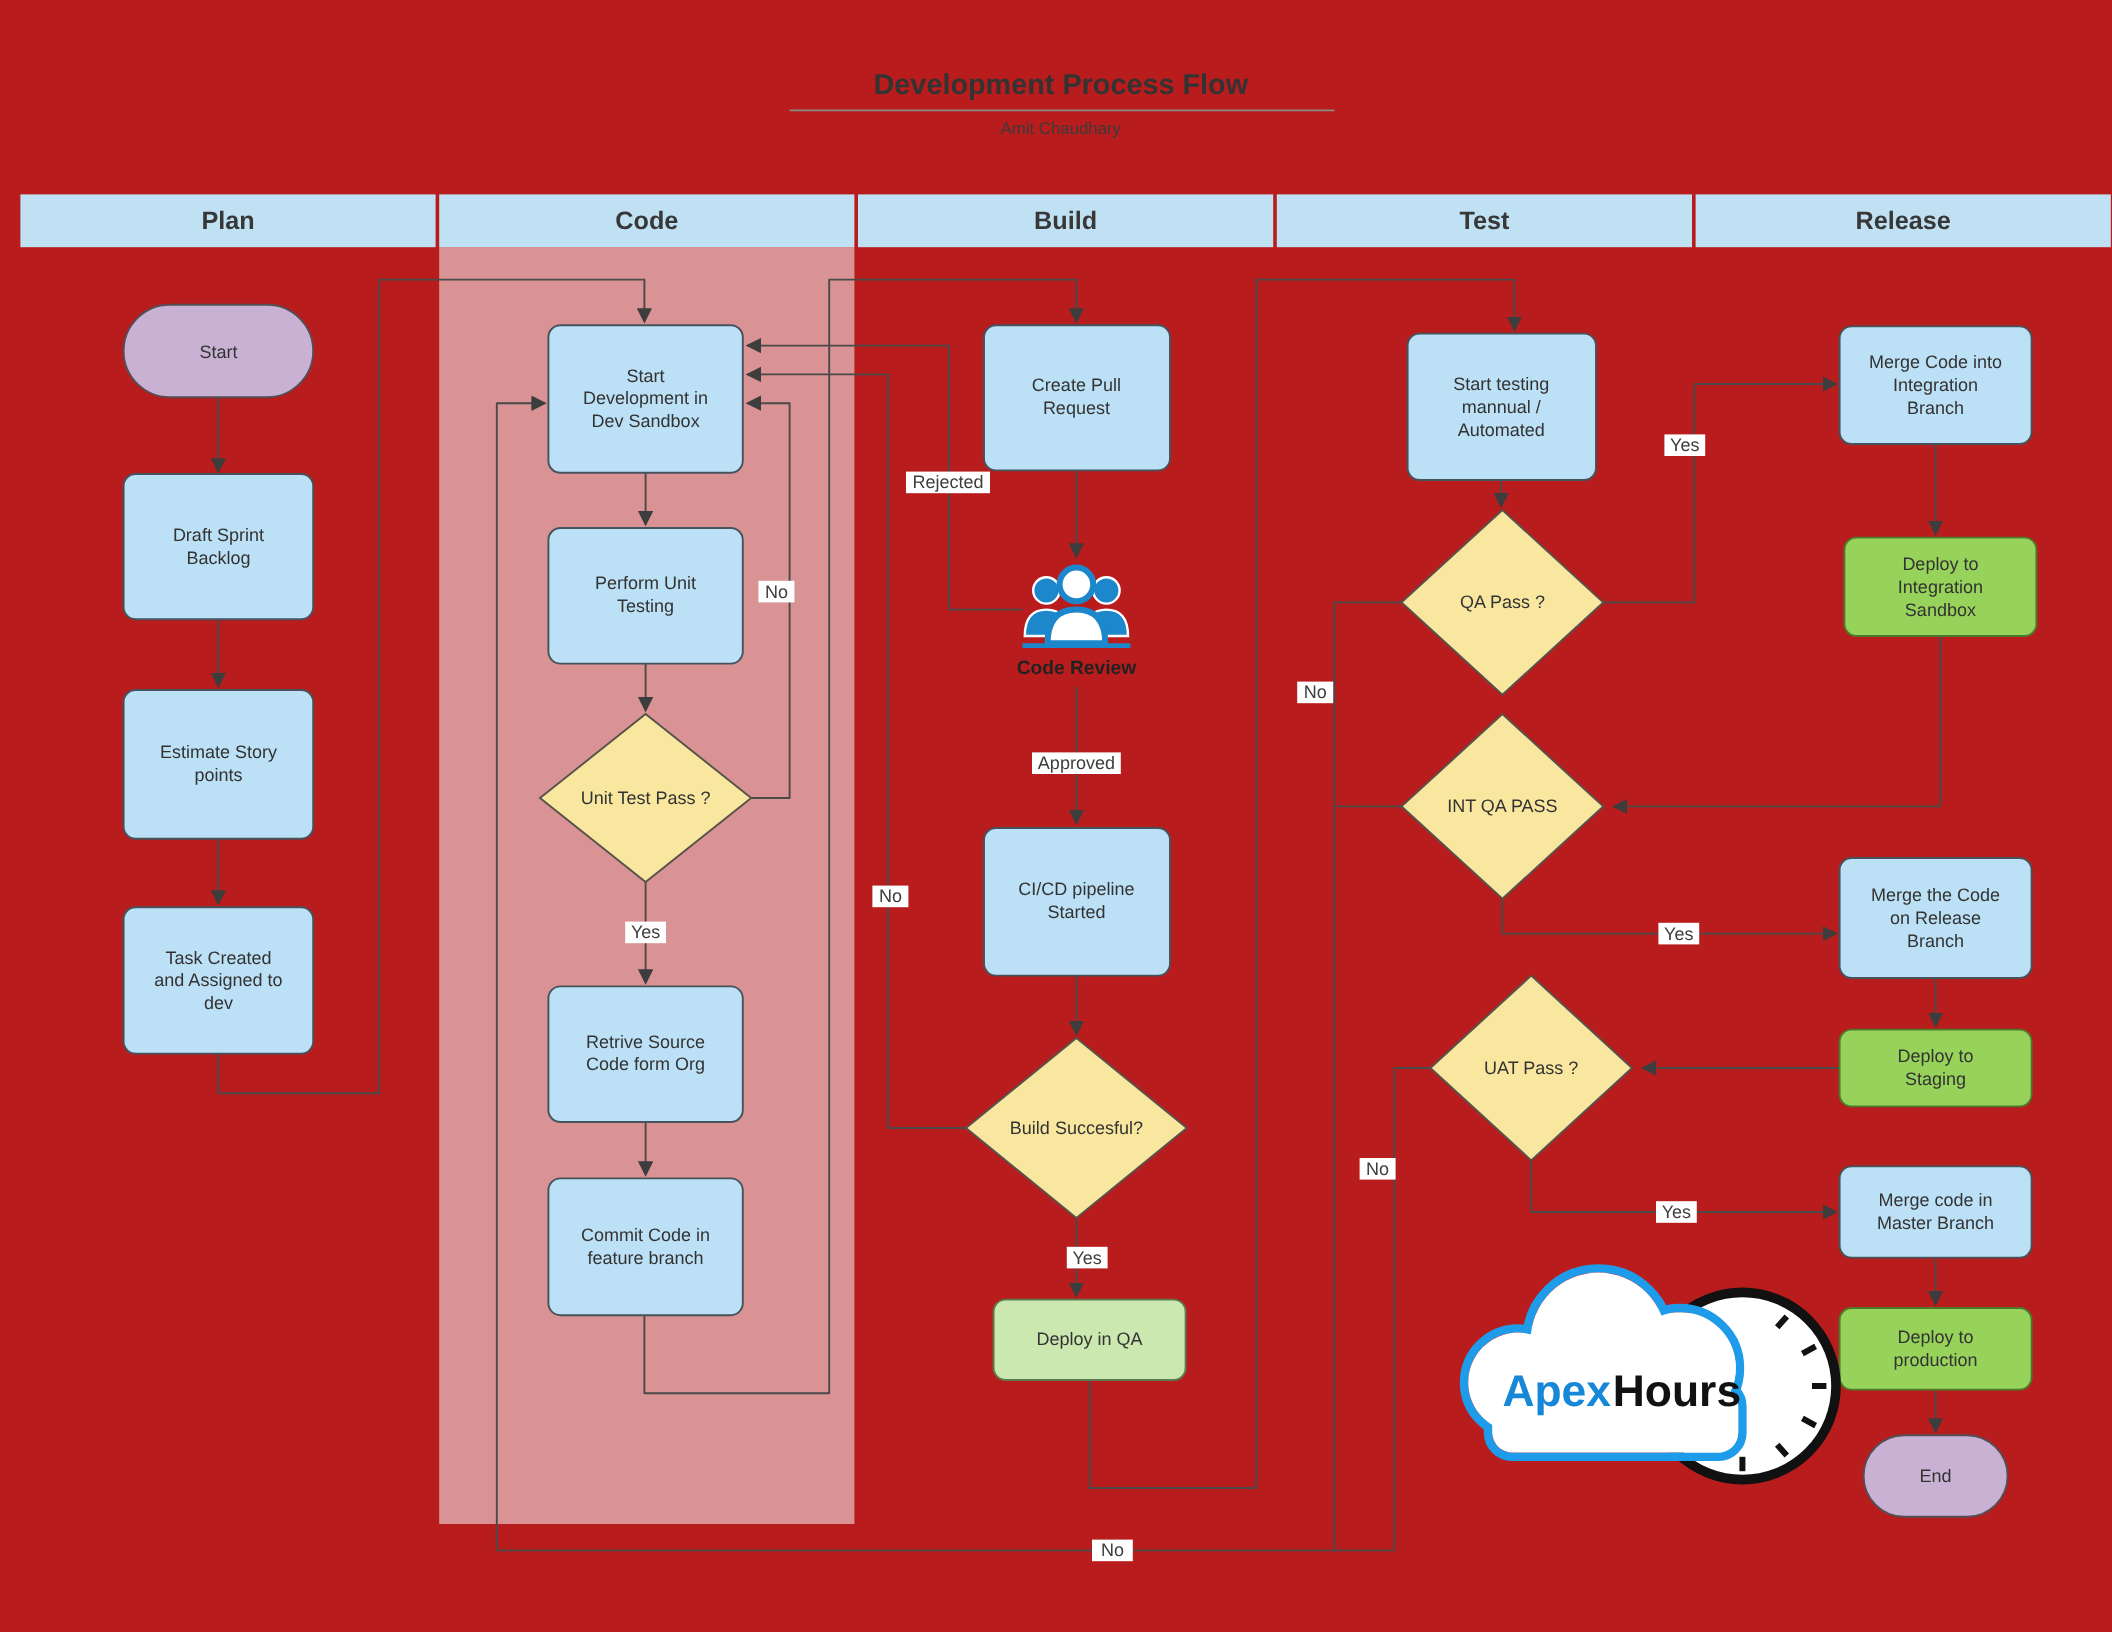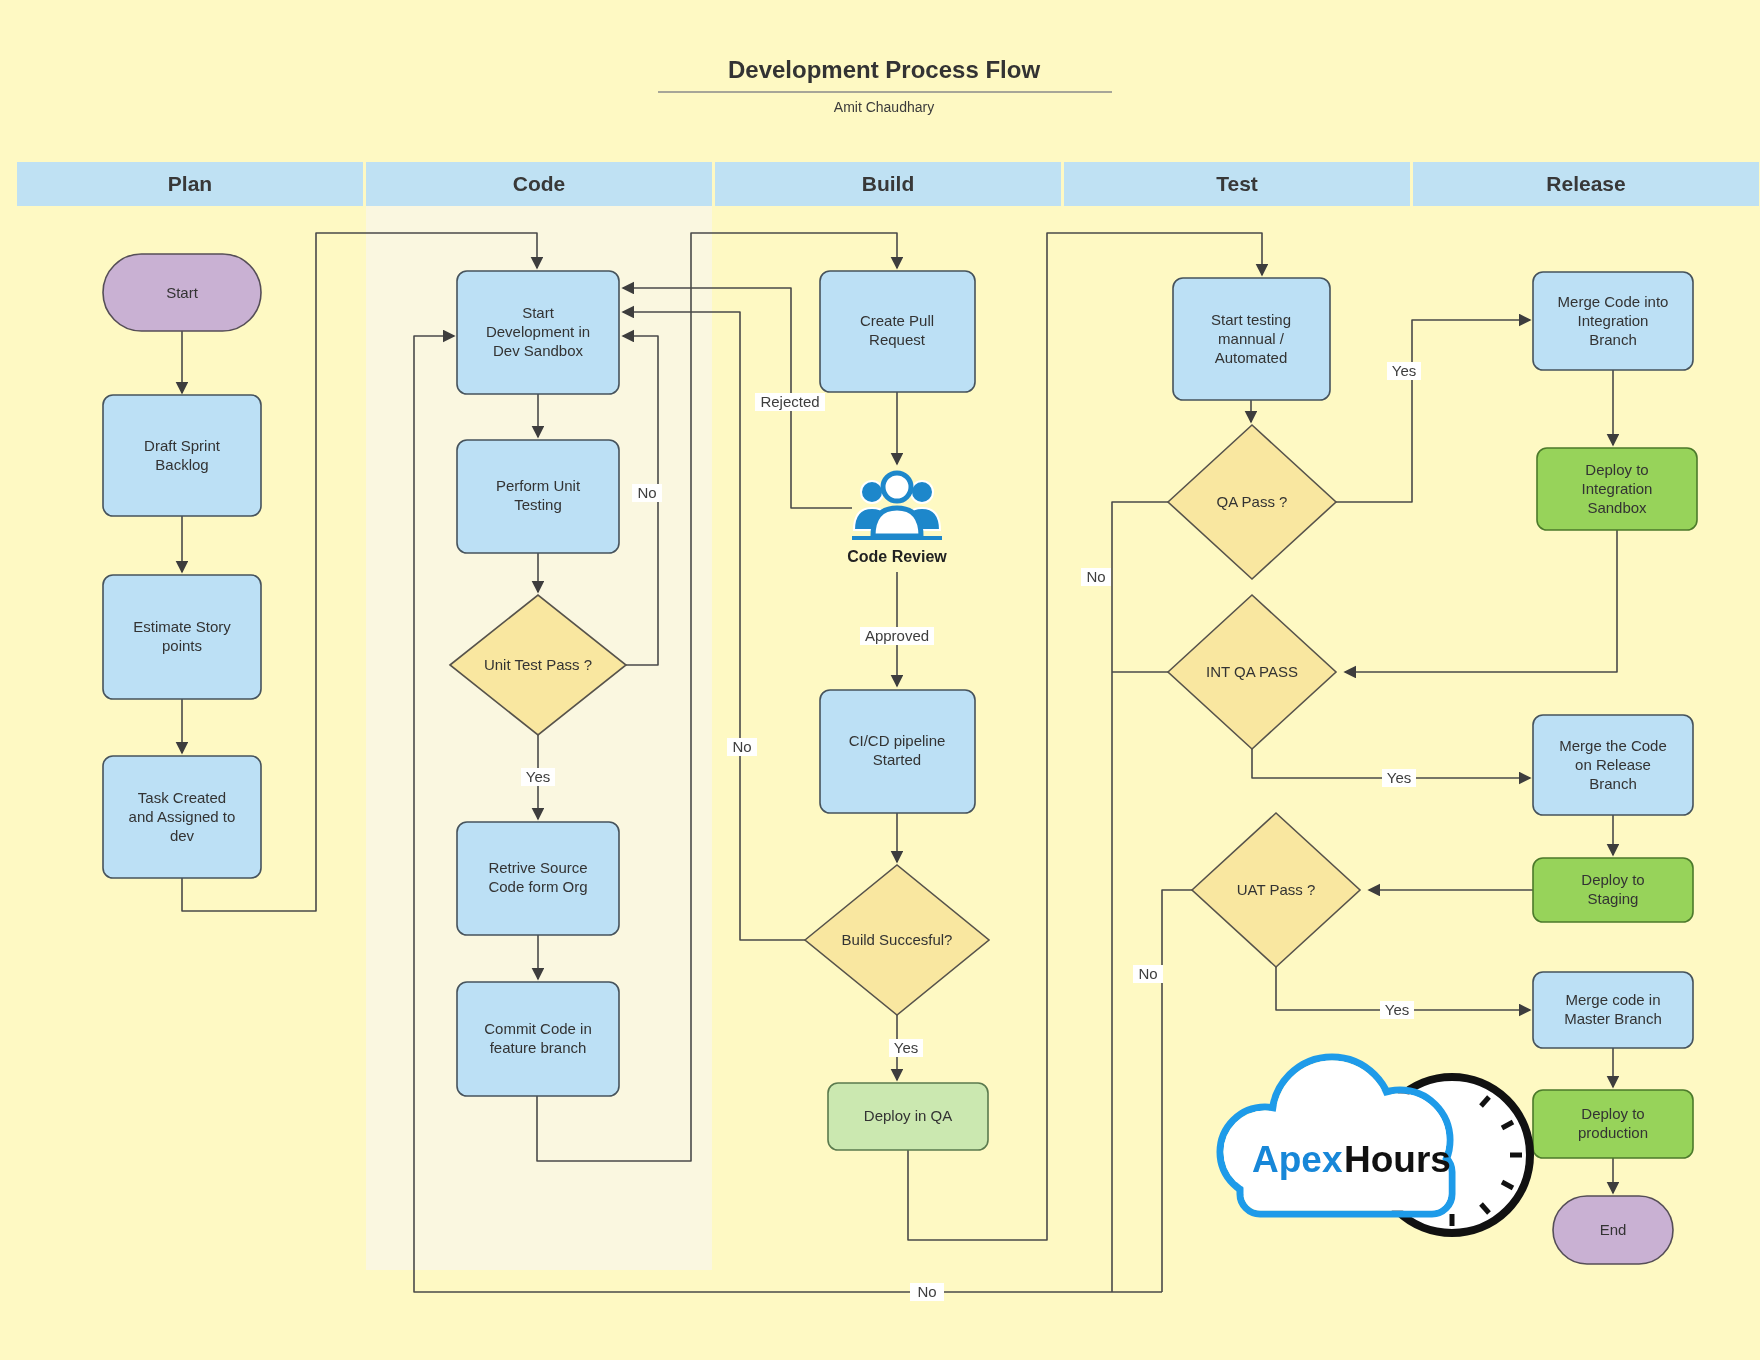--- a/index.html
+++ b/index.html
@@ -1,17 +1,17 @@
 <!DOCTYPE html>
 <html><head>
 <meta charset="utf-8">
 <style>
   html,body{margin:0;padding:0;background:#ffffff;}
   body{font-family:"Liberation Sans", sans-serif;}
-  .canvas-wrap{width:1760px;height:1360px;position:relative;background:#fef9c3;}
+  .canvas-wrap{width:1760px;height:1360px;position:relative;background:#b91c1c;}
   svg text{font-family:"Liberation Sans", sans-serif;fill:#3b3b3b;}
   .title-text{font-size:24px;font-weight:bold;fill:#333;}
   .author-text{font-size:14px;fill:#3b3b3b;}
   .lane-label{font-size:21px;font-weight:bold;fill:#383838;}
   .node-text{font-size:15px;fill:#333;}
   .edge-label{font-size:15px;fill:#3d3d3d;}
   .cr-label{font-size:16px;font-weight:bold;fill:#222;}
   .logo-apex{font-size:37px;font-weight:bold;fill:#1787d8;}
   .logo-hours{font-size:37px;font-weight:bold;fill:#111;}
   .conn{fill:none;stroke:#4a4a4a;stroke-width:1.6;stroke-linejoin:round;}

